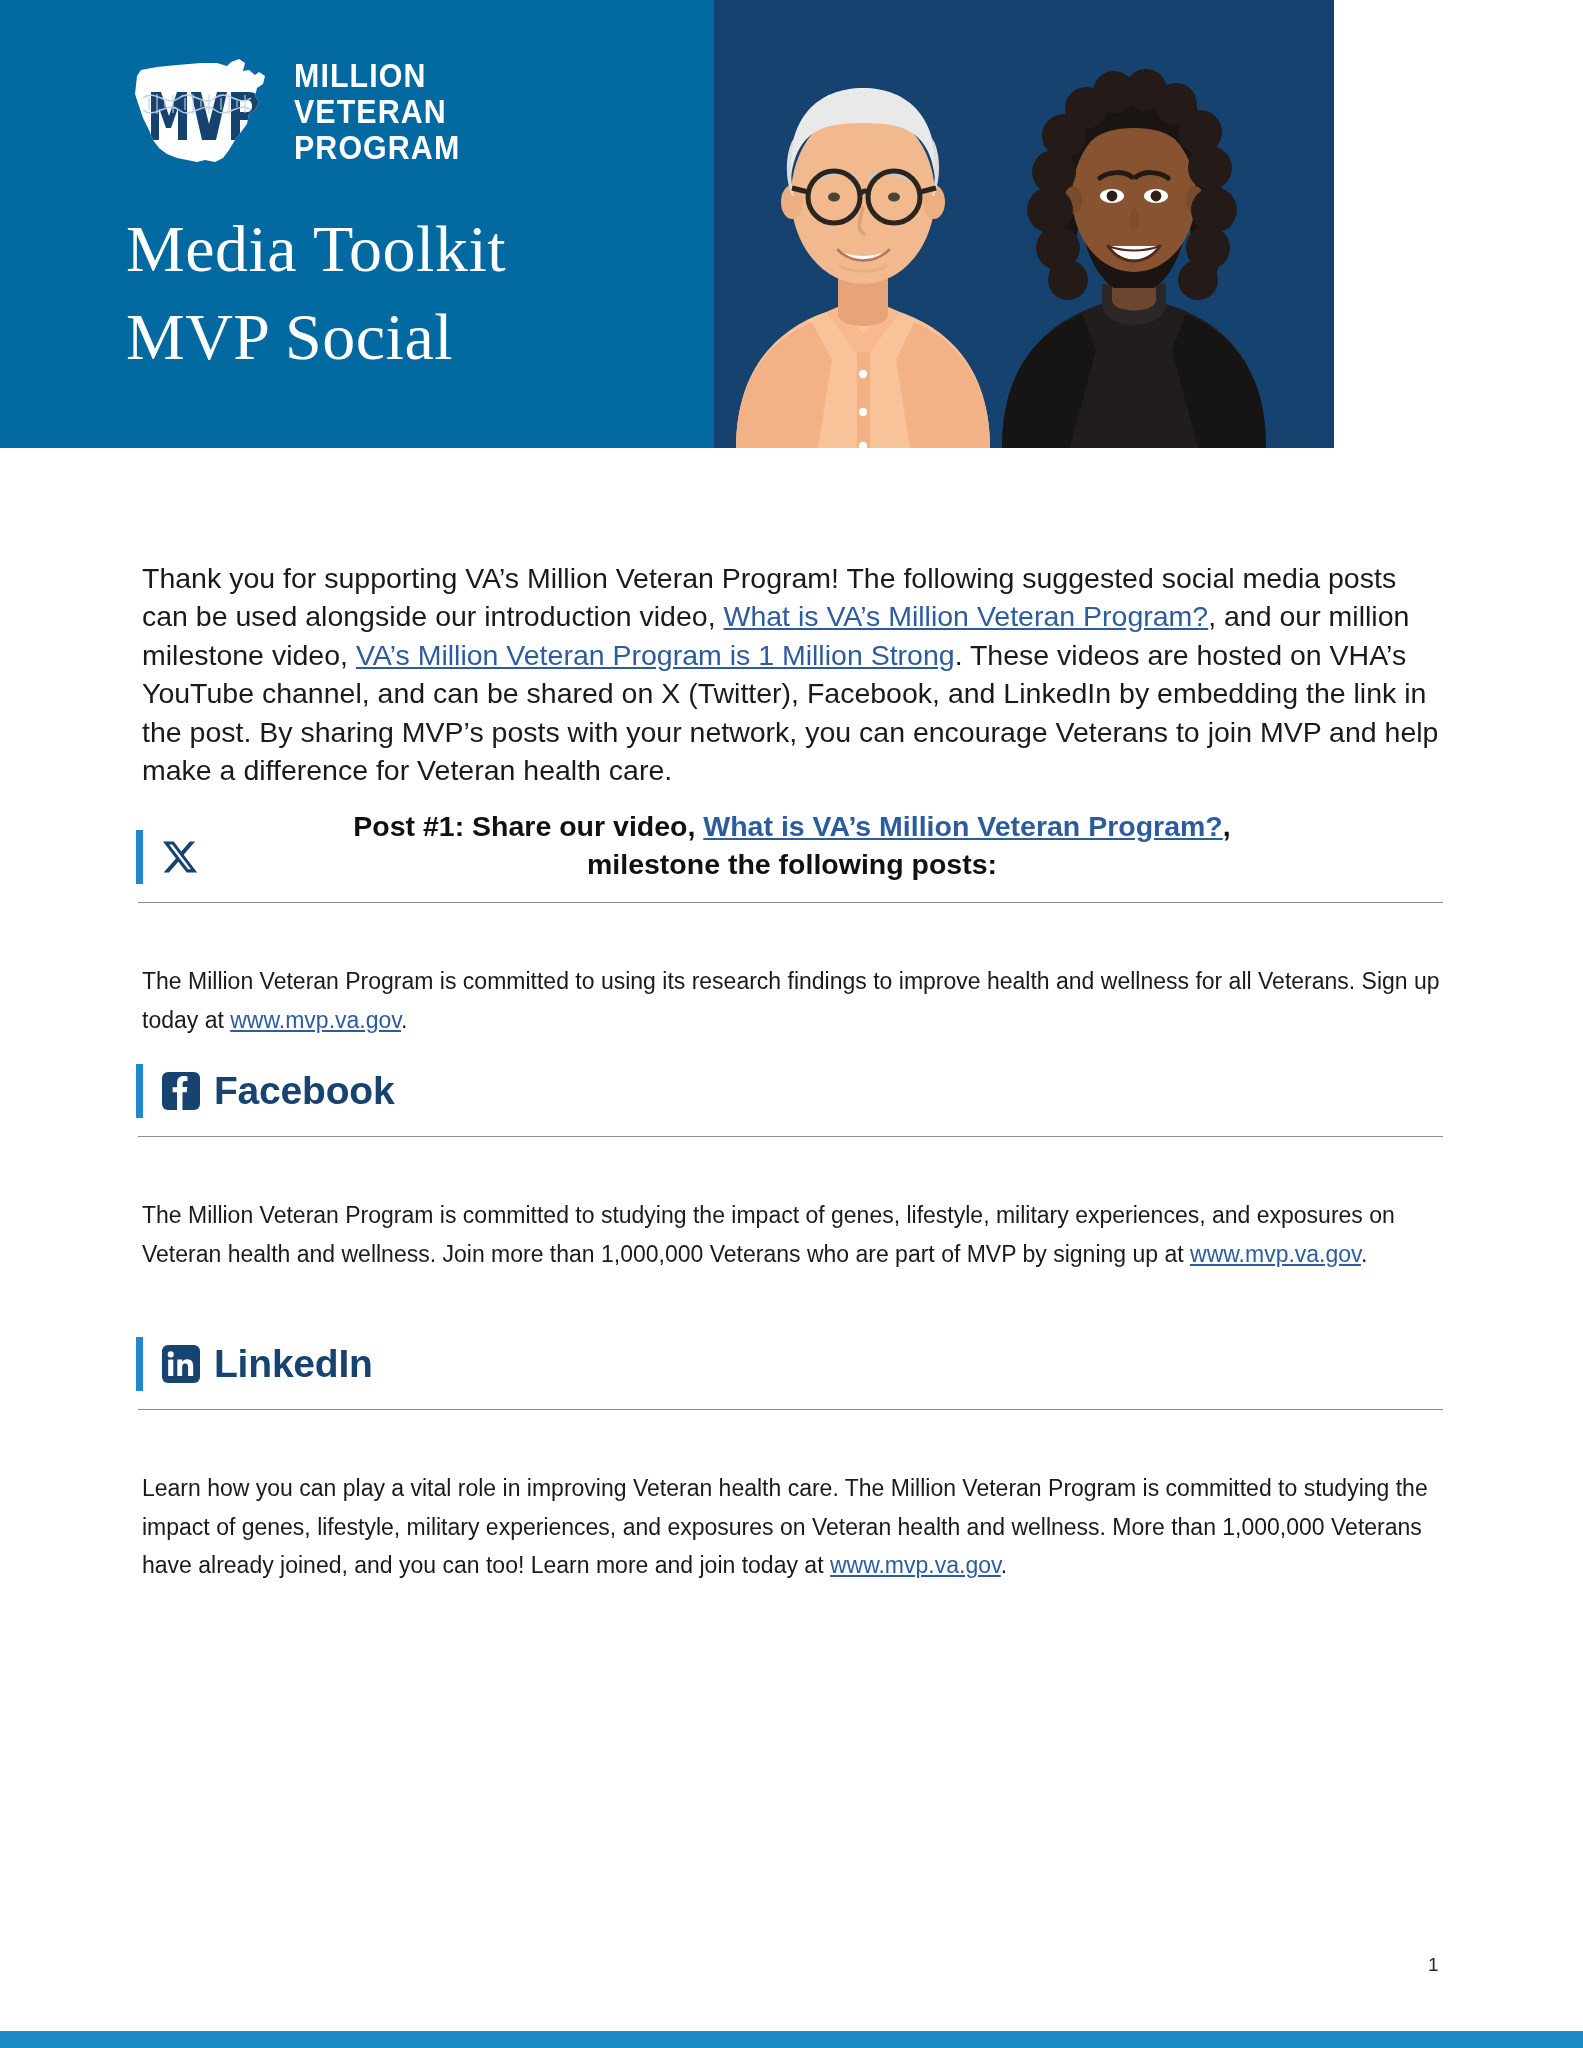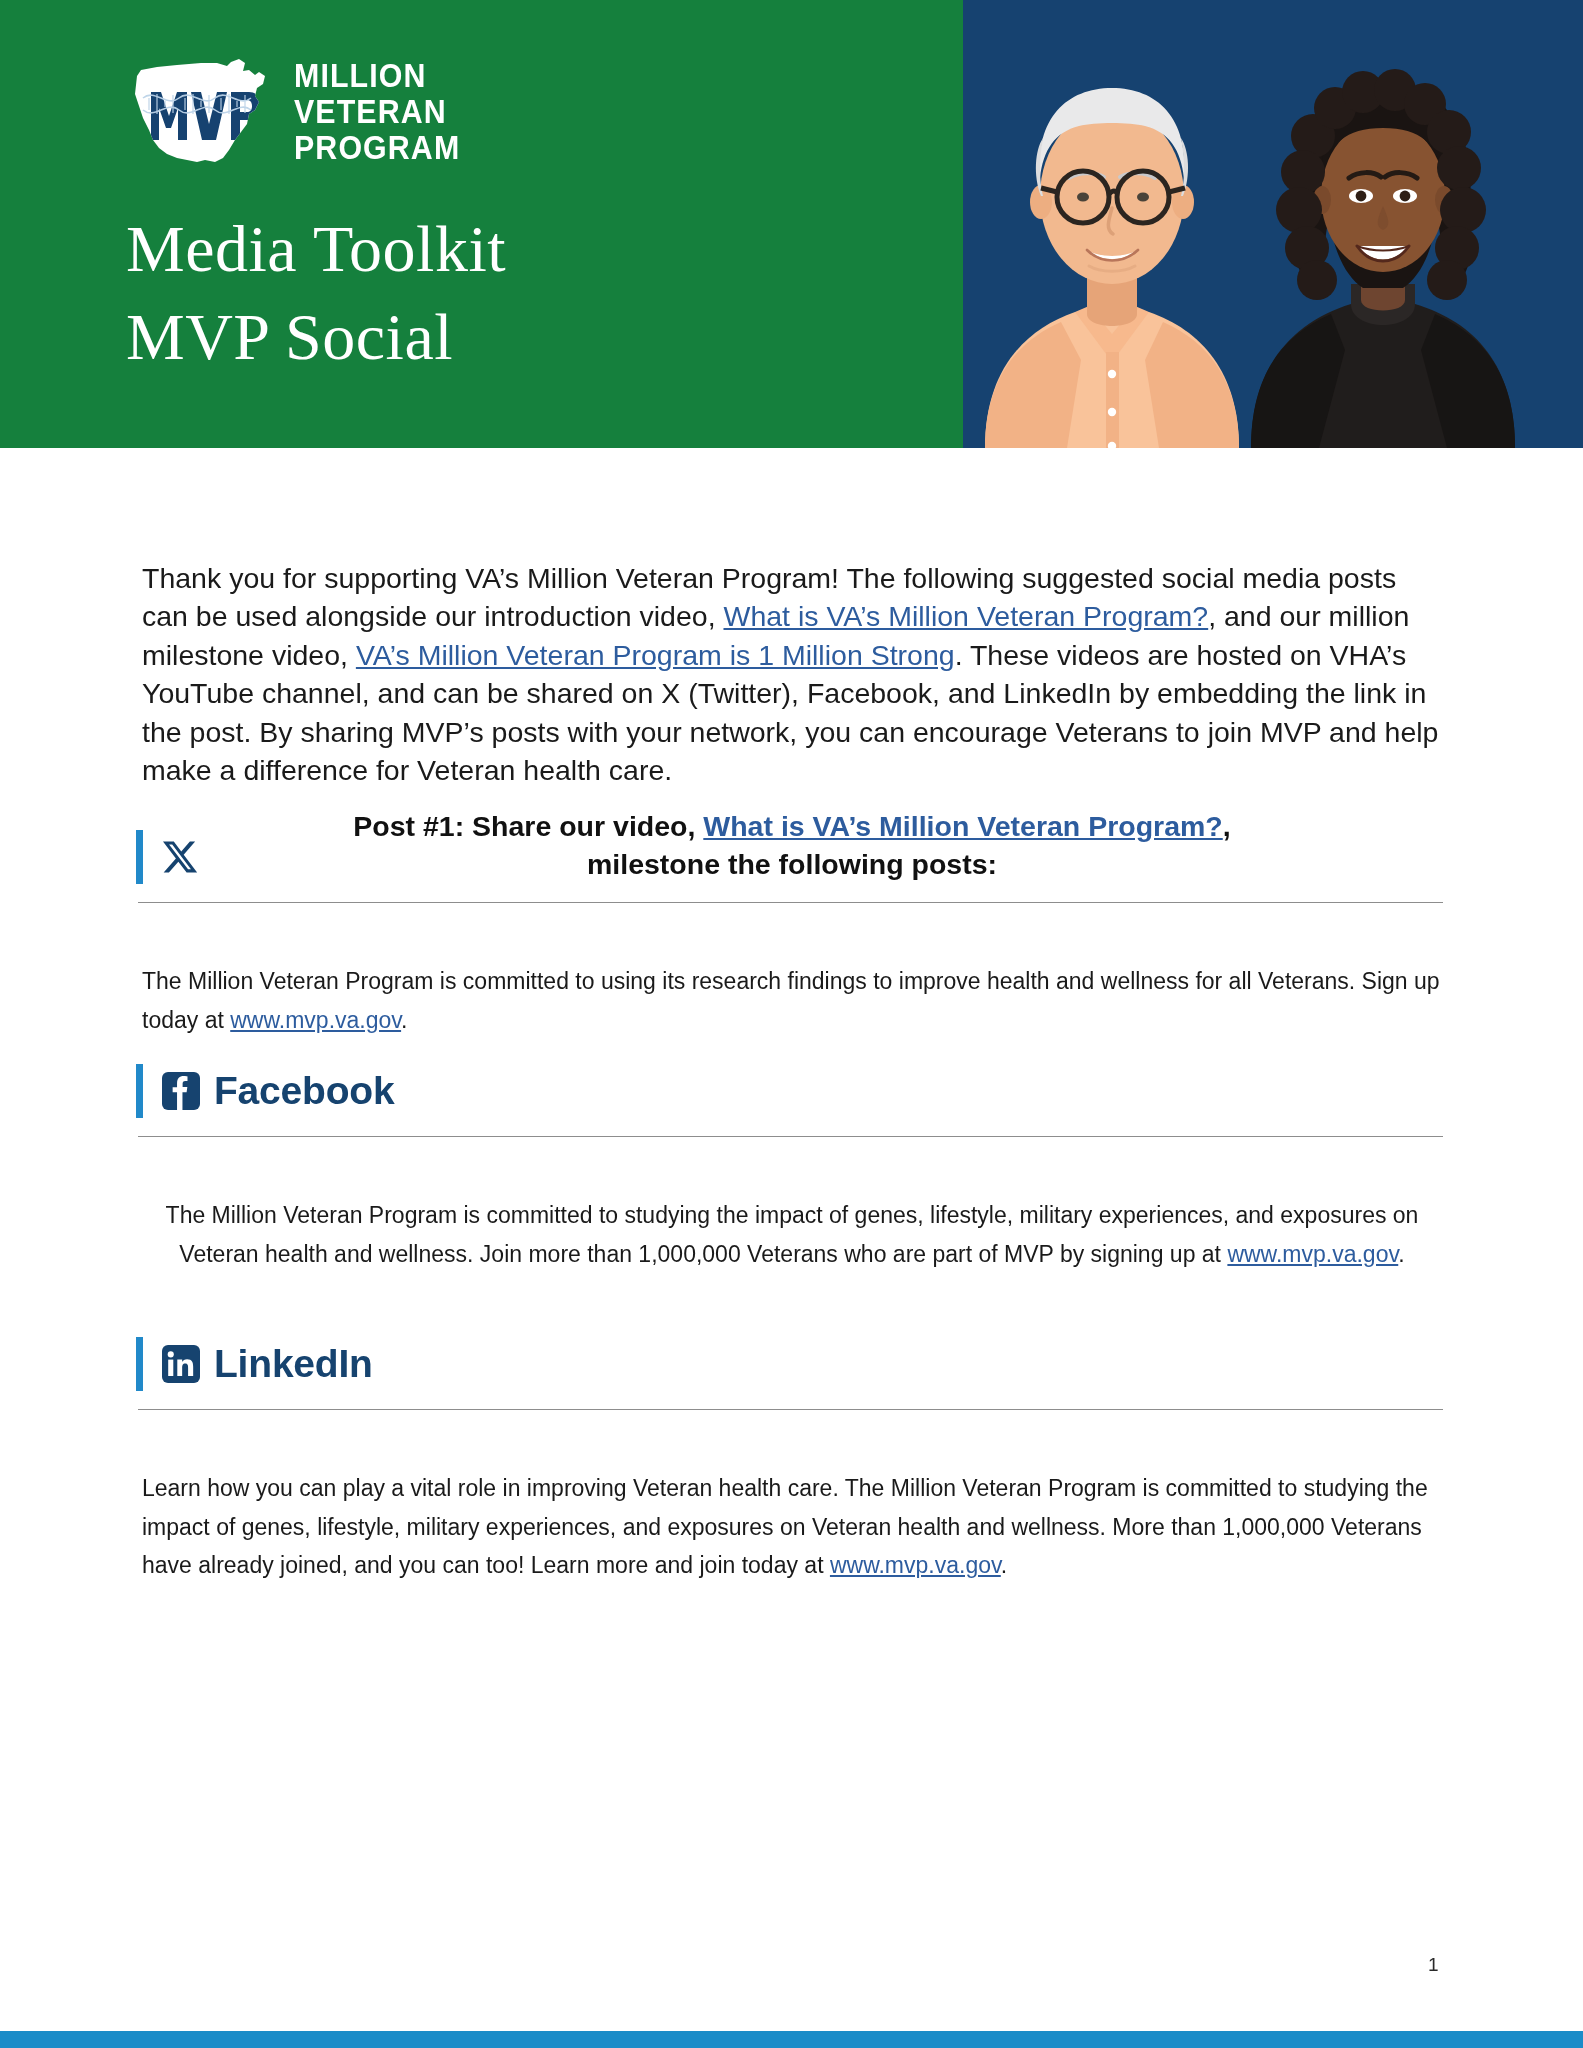--- a/index.html
+++ b/index.html
@@ -12,23 +12,23 @@
     height: 2048px;
     position: relative;
     font-family: "Liberation Sans", sans-serif;
     overflow: hidden;
   }
 
   
   .header {
     position: absolute;
     left: 0; top: 0;
-    width: 1583px;
+    width: 1334px;
     height: 448px;
-    background: #15803d;
+    background: #0369a1;
     overflow: hidden;
   }
   .logo-wrap {
     position: absolute;
     left: 131px;
     top: 46px;
     width: 340px;
     height: 140px;
   }
   .logo-map {
@@ -370,21 +370,21 @@
       <div class="accent-bar"></div>
       <span class="sec-icon">
         <svg width="40" height="40" viewBox="0 0 40 40" aria-hidden="true">
           <rect x="1" y="1" width="38" height="38" rx="6" fill="#16436F"></rect>
           <path fill="#FFFFFF" d="M25.6 21.2l.73-5.1h-4.72v-3.31c0-1.4.62-2.76 2.68-2.76h2.2V5.49S24.5 5.1 22.6 5.1c-3.97 0-6.56 2.52-6.56 7.07v4.0h-4.4v5.1h4.4V39h5.42V21.2z"></path>
         </svg>
       </span>
       <span class="sec-title">Facebook</span>
     </div>
     <div class="rule" style="top:76px;"></div>
-    <p class="sec-body" style="top:113px;text-align:center;"><span>The Million Veteran Program is committed to studying the impact of genes, lifestyle, military experiences, and exposures on Veteran health and wellness. Join more than 1,000,000 Veterans who are part of MVP by signing up at </span><a class="link">www.mvp.va.gov</a><span>.</span></p>
+    <p class="sec-body" style="top:113px;"><span>The Million Veteran Program is committed to studying the impact of genes, lifestyle, military experiences, and exposures on Veteran health and wellness. Join more than 1,000,000 Veterans who are part of MVP by signing up at </span><a class="link">www.mvp.va.gov</a><span>.</span></p>
   </div>
 
   <div class="section" style="top:885px;">
     <div class="sec-head">
       <div class="accent-bar"></div>
       <span class="sec-icon">
         <svg width="40" height="40" viewBox="0 0 40 40" aria-hidden="true">
           <rect x="1" y="1" width="38" height="38" rx="6" fill="#16436F"></rect>
           <rect x="7.2" y="15.6" width="5.1" height="16.4" fill="#FFFFFF"></rect>
           <circle cx="9.75" cy="10.4" r="3.05" fill="#FFFFFF"></circle>

